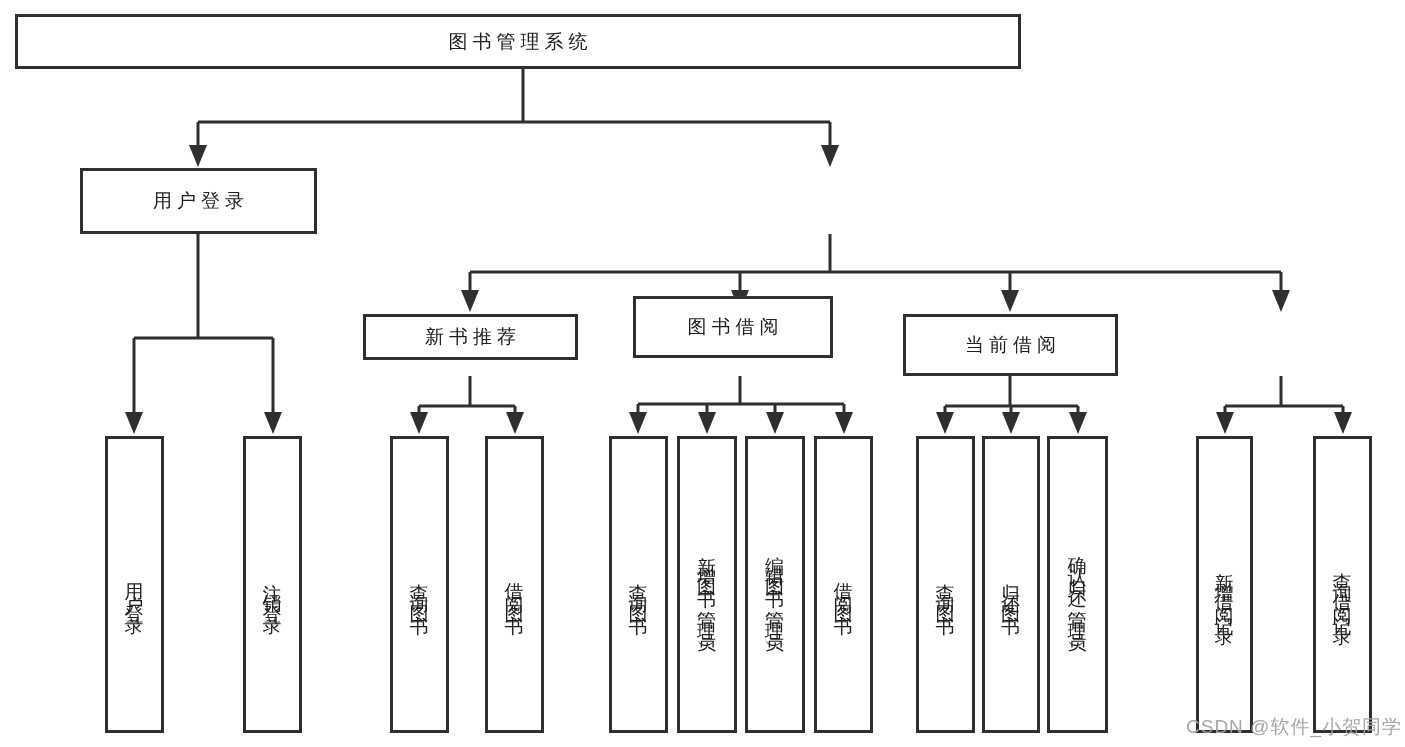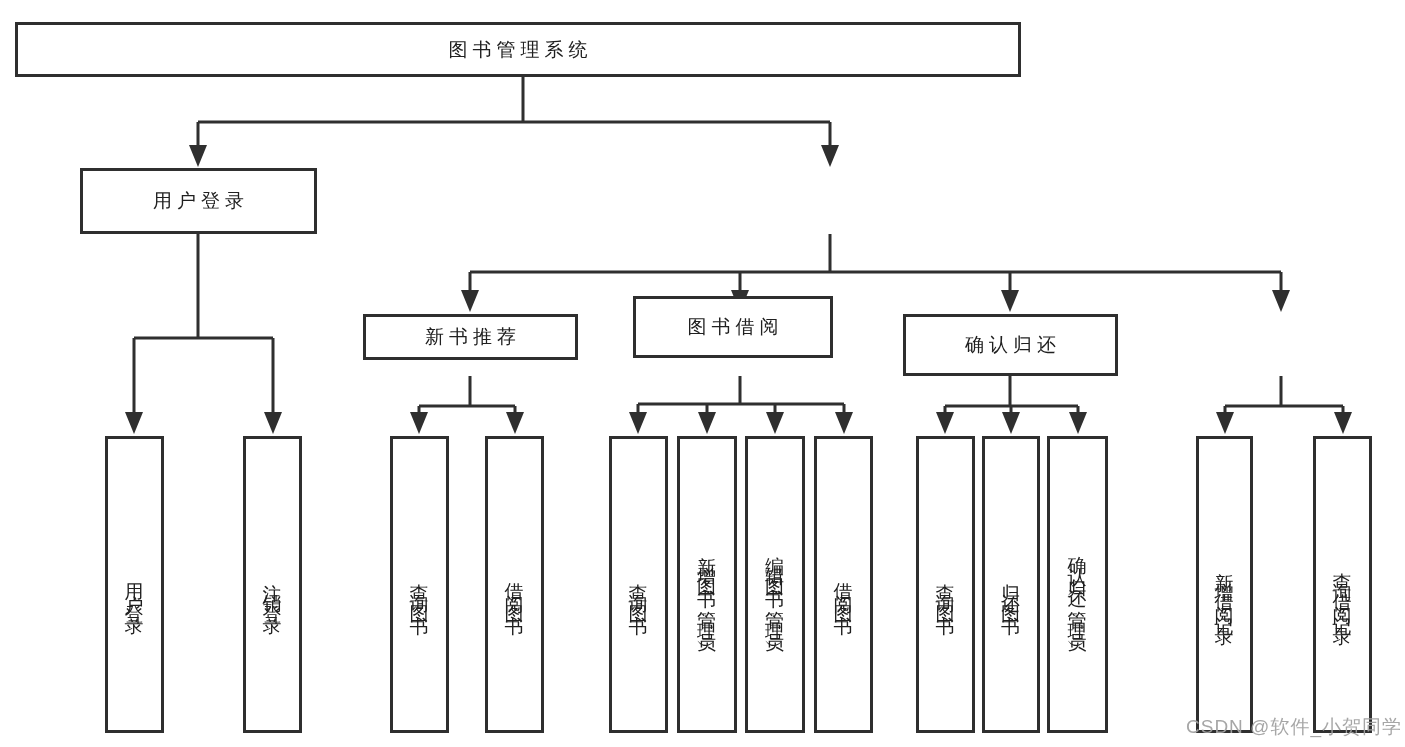--- a/index.html
+++ b/index.html
@@ -40,21 +40,21 @@
   }
   .vtext {
     writing-mode: vertical-rl;
     text-orientation: mixed;
     font-size: 19px;
     letter-spacing: 11px;
     line-height: 1;
     margin-bottom: -11px; 
   }
   
-  #node-root { left: 15px;   top: 14px;  width: 1006px; height: 55px; margin-top: 8px; }
+  #node-root { left: 15px;   top: 14px;  width: 1006px; height: 55px; }
   #node-user { left: 80px;   top: 168px; width: 237px;  height: 66px; }
   #node-book { left: 712px;  top: 168px; width: 236px;  height: 66px; }
   #node-s0   { left: 363px;  top: 314px; width: 215px;  height: 46px; }
   #node-s1   { left: 633px;  top: 296px; width: 200px;  height: 62px; }
   #node-s2   { left: 903px;  top: 314px; width: 215px;  height: 62px; }
   #node-s3   { left: 1173px; top: 314px; width: 215px;  height: 62px; }
   
   #node-u0   { left: 105px; }
   #node-u1   { left: 243px; }
   #node-s0c0 { left: 390px; }
@@ -124,21 +124,21 @@
       <polygon points="1334,412 1352,412 1343,434"></polygon>
     </g>
   </svg>
 
   <div class="node" id="node-root">图书管理系统</div>
 
   <div class="node" id="node-user">用户登录</div>
 
   <div class="node" id="node-s0">新书推荐</div>
   <div class="node" id="node-s1">图书借阅</div>
-  <div class="node" id="node-s2">确认归还</div>
+  <div class="node" id="node-s2">当前借阅</div>
 
   <div class="vnode" id="node-u0">
     <span class="vtext">用户登录</span>
   </div>
   <div class="vnode" id="node-u1">
     <span class="vtext">注销登录</span>
   </div>
 
   <div class="vnode" id="node-s0c0">
     <span class="vtext">查询图书</span>

